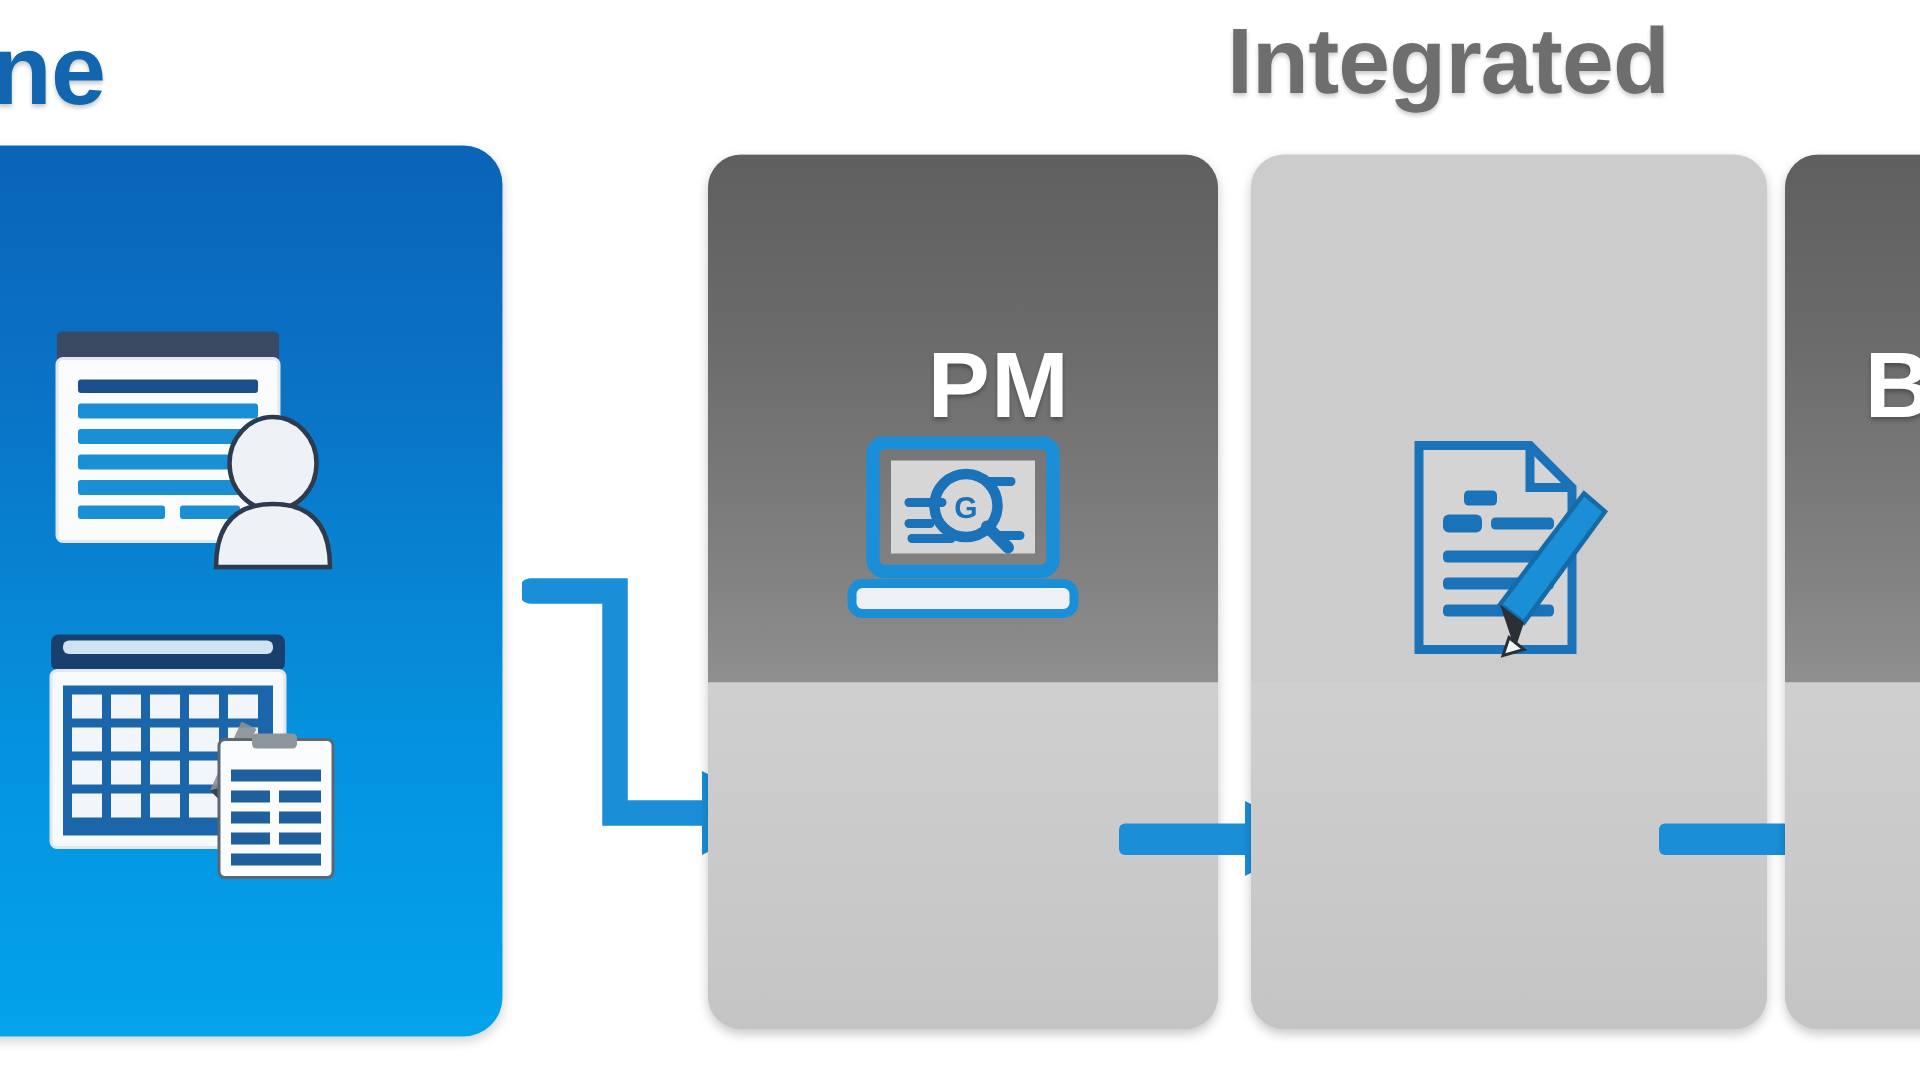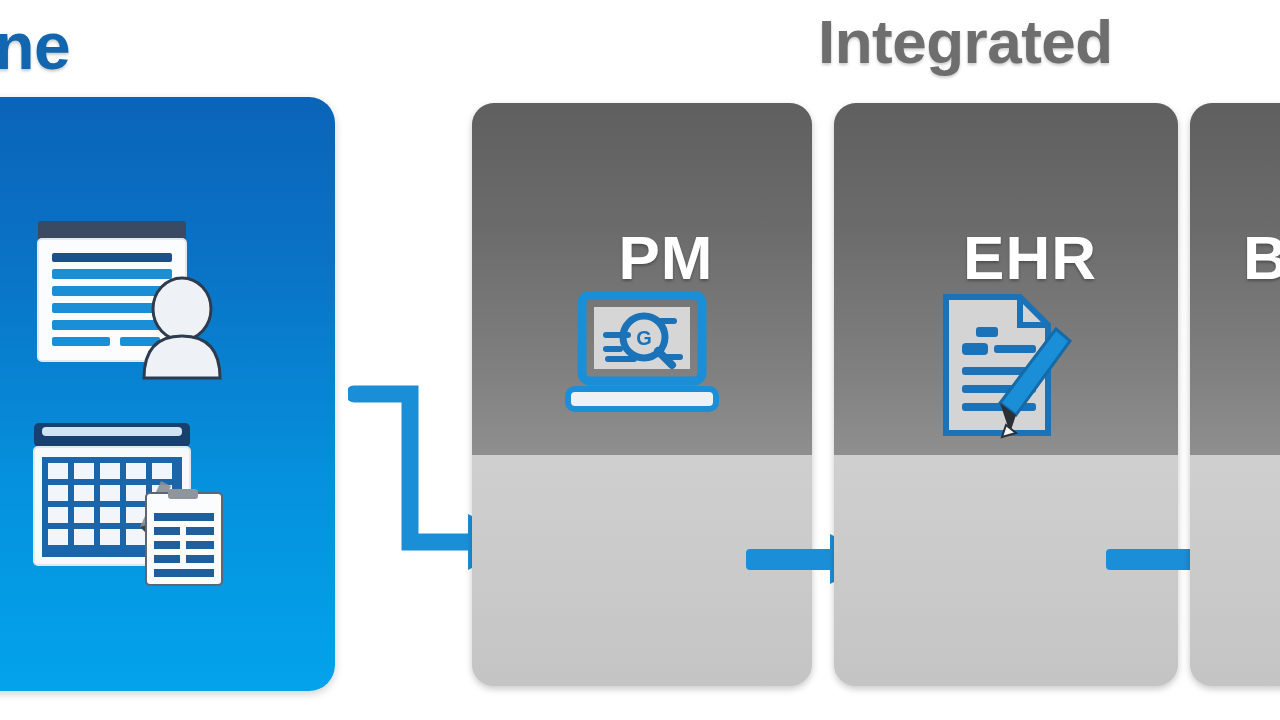--- a/index.html
+++ b/index.html
@@ -201,23 +201,20 @@
   </div>
 
   <div class="arrow-between" id="arrow-pm-ehr">
     <svg width="136" height="58" viewBox="0 0 136 58">
       <rect x="0" y="19" width="92" height="21" rx="4" fill="#1a8fd8"></rect>
       <path d="M84 4 L133 29 L84 54 Z" fill="#1a8fd8"></path>
     </svg>
   </div>
 
   <div class="gcard" id="card-ehr">
-    <div class="ghead">
-      <span class="glabel nosel">EHR</span>
-    </div>
     <div class="gbody"></div>
     <div class="gicon">
       <svg width="140" height="148" viewBox="0 0 140 148">
         <path d="M10 6 H84 L112 34 V142 H10 Z" fill="#d4d4d4" stroke="#1a72b8" stroke-width="6"></path>
         <path d="M84 6 V34 H112" fill="none" stroke="#1a72b8" stroke-width="6"></path>
         <g fill="#1a72b8">
           <rect x="40" y="36" width="22" height="10" rx="3"></rect>
           <rect x="26" y="52" width="26" height="12" rx="4"></rect>
           <rect x="58" y="54" width="42" height="8" rx="3"></rect>
           <rect x="26" y="76" width="74" height="8" rx="3"></rect>

